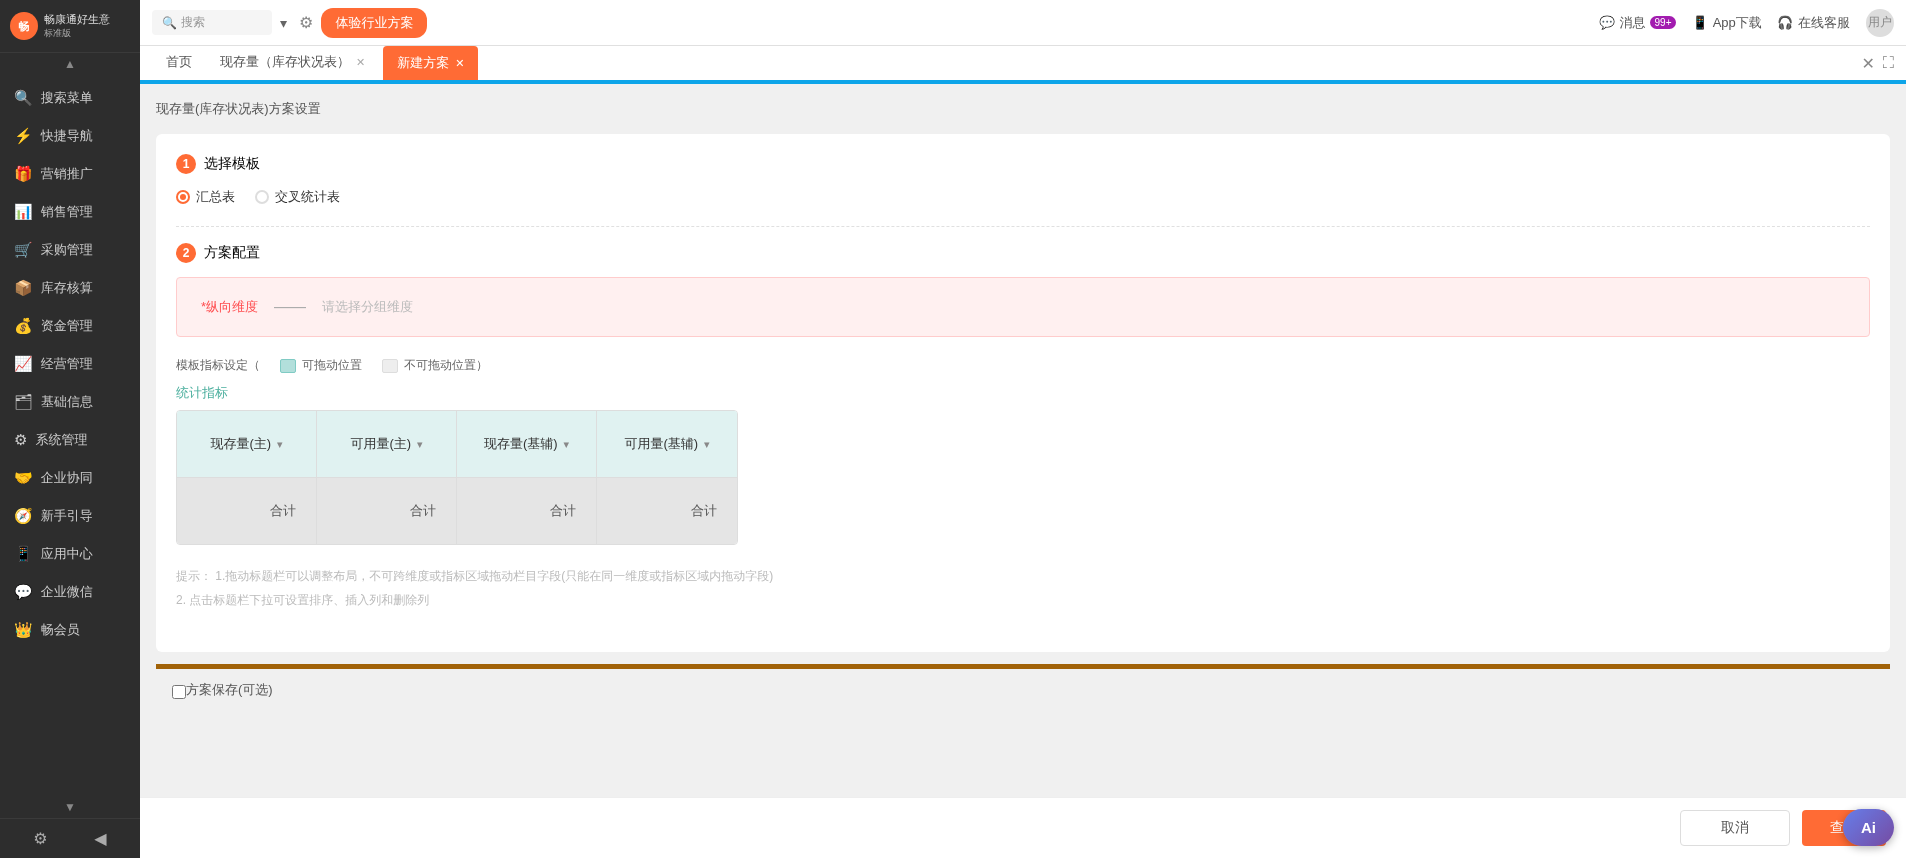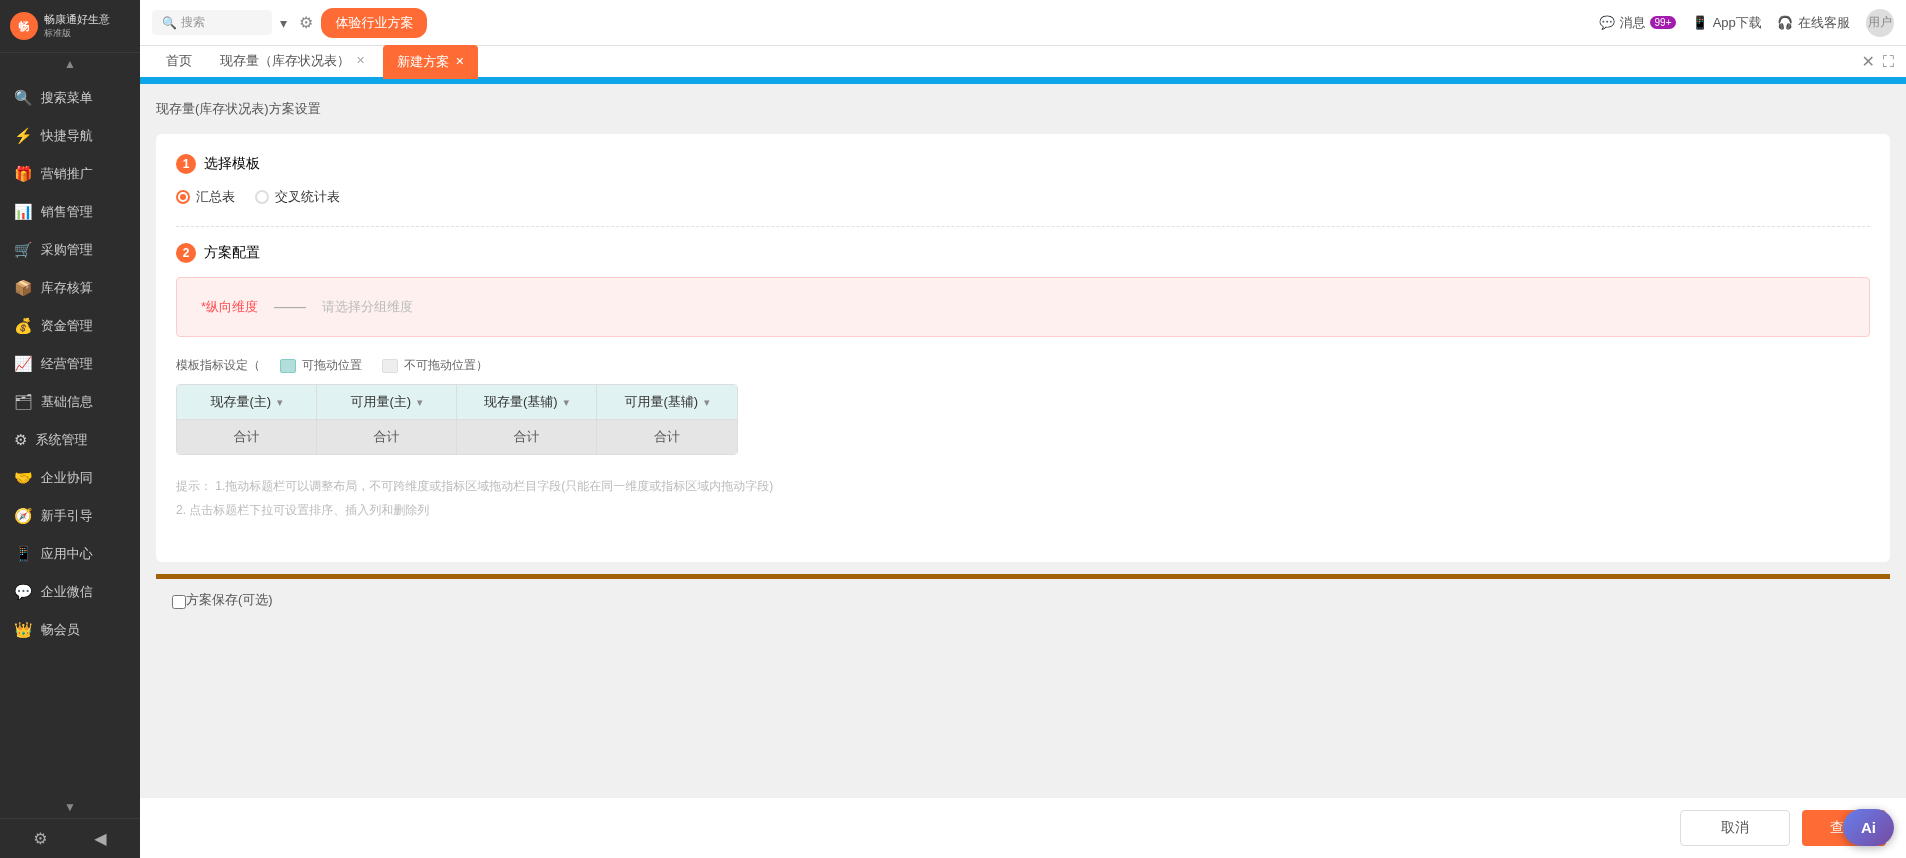--- a/index.html
+++ b/index.html
@@ -91,21 +91,21 @@
       width: 28px; height: 28px; border-radius: 50%;
       background: #ddd; display: flex; align-items: center; justify-content: center;
       color: #888; font-size: 12px;
     }
 
     
     .tabs {
       background: #fff;
       display: flex;
       align-items: center;
-      border-bottom: 7px solid #0ea5e9;
+      border-bottom: 4px solid #0ea5e9;
       padding: 0 12px;
       height: 38px;
       font-family: Liberation Serif, serif;
     }
     .tab {
       display: flex; align-items: center; gap: 6px;
       padding: 8px 14px; cursor: pointer; font-size: 13px;
       color: #555; border-bottom: 2px solid transparent;
     }
     .tab .close-icon { color: #aaa; font-size: 11px; cursor: pointer; }
@@ -200,21 +200,21 @@
       border: 1px solid #ddd; border-radius: 4px; overflow: hidden;
       display: inline-block;
     }
     .stats-table-header {
       display: flex; background: #e8f5f5;
     }
     .stats-table-body {
       display: flex; background: #e5e5e5;
     }
     .stats-cell {
-      padding: 8px 20px; text-align: center; font-size: 13px; color: #333;
+      padding: 24px 20px; text-align: right; font-size: 13px; color: #333;
       border-right: 1px solid #ddd; min-width: 140px;
     }
     .stats-cell:last-child { border-right: none; }
     .stats-cell.header-cell {
       background: #e0f2f1; display: flex; align-items: center; justify-content: center; gap: 6px;
       color: #333; font-size: 13px;
       border-bottom: 1px solid #ddd;
     }
     .stats-cell.body-cell { color: #555; }
     .cell-dropdown { color: #888; font-size: 11px; cursor: pointer; }
@@ -437,20 +437,21 @@
             <div class="legend-item">
               <div class="legend-box draggable"></div>
               <span>可拖动位置</span>
             </div>
             <div class="legend-item">
               <div class="legend-box non-draggable"></div>
               <span>不可拖动位置）</span>
             </div>
           </div>
 
+          <div style="color:#4caf9e; font-size:13px; margin-bottom:8px;">统计指标</div>
 
           <div class="stats-table">
             <div class="stats-table-header">
               <div class="stats-cell header-cell">
                 <span>现存量(主)</span>
                 <span class="cell-dropdown">▾</span>
               </div>
               <div class="stats-cell header-cell">
                 <span>可用量(主)</span>
                 <span class="cell-dropdown">▾</span>

